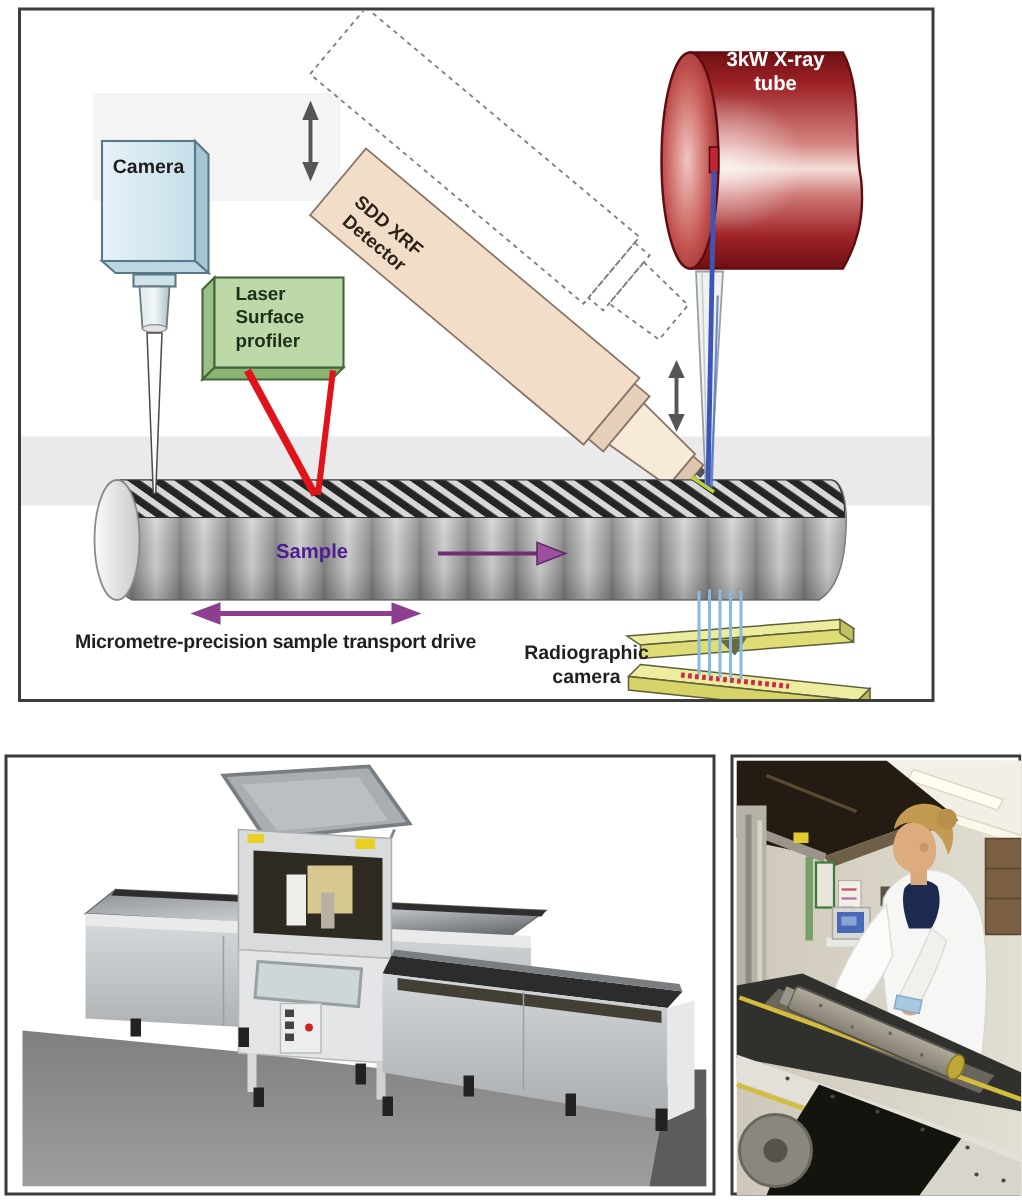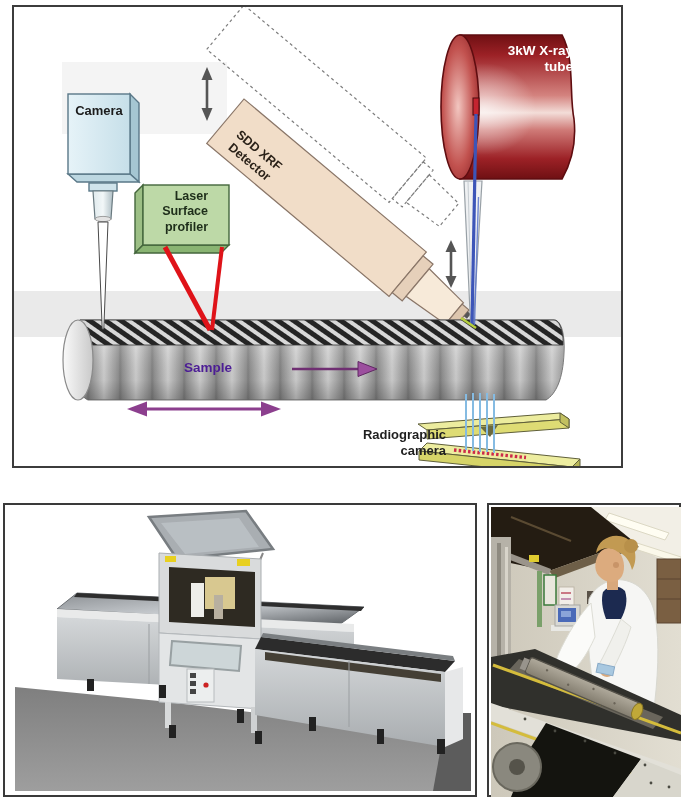--- a/index.html
+++ b/index.html
@@ -7,28 +7,28 @@
         font-family:"Liberation Sans",sans-serif;}
   .panel{position:absolute;background:#ffffff;box-sizing:border-box;}
   #diagram-panel{left:12px;top:5px;width:611px;height:463px;border:2px solid #3c3c3c;}
   #photo-left{left:3px;top:503px;width:474px;height:294px;border:2px solid #3a3a3a;padding:4px;}
   #photo-right{left:487px;top:503px;width:194px;height:294px;border:2px solid #3a3a3a;padding:2px;}
   #photo-left svg,#photo-right svg,#diagram-svg{display:block;}
   #diagram-inner{position:relative;width:607px;height:459px;overflow:hidden;}
   .lbl{position:absolute;font-weight:bold;color:#1c1c1c;white-space:pre-line;z-index:5;
        line-height:1.22;}
   #lbl-camera{left:52px;top:96px;width:66px;font-size:13px;text-align:center;}
-  #lbl-laser{left:126px;top:182px;width:68px;font-size:12.5px;text-align:right;color:#1e2e1a;}
+  #lbl-laser{left:143px;top:182px;width:68px;font-size:12.5px;text-align:left;color:#1e2e1a;}
   #lbl-detector{left:180px;top:134px;width:116px;height:36px;font-size:12.5px;text-align:center;
                 transform:rotate(40deg);color:#2a2118;}
-  #lbl-xray{left:447px;top:36px;width:112px;font-size:13.5px;text-align:right;color:#ffffff;}
+  #lbl-xray{left:447px;top:25px;width:112px;font-size:13.5px;text-align:center;color:#ffffff;}
   #lbl-sample{left:170px;top:353px;width:72px;font-size:13.5px;color:#4c1d95;}
   #lbl-transport{left:36px;top:413px;width:340px;font-size:13px;white-space:nowrap;
                  letter-spacing:-0.2px;color:#1f1f1f;}
-  #lbl-radio{left:322px;top:420px;width:110px;font-size:13px;text-align:right;color:#1f1f1f;}
+  #lbl-radio{left:322px;top:420px;width:110px;font-size:13px;text-align:center;color:#1f1f1f;}
 </style>
 </head>
 <body>
 
 <div id="page">
 
   <div class="panel" id="diagram-panel">
     <div id="diagram-inner">
 
       <svg id="diagram-svg" width="607" height="459" viewBox="0 0 607 459">
@@ -195,20 +195,21 @@
 
       <div class="lbl" id="lbl-camera">Camera</div>
       <div class="lbl" id="lbl-laser">Laser
 Surface
 profiler</div>
       <div class="lbl" id="lbl-detector">SDD XRF
 Detector</div>
       <div class="lbl" id="lbl-xray">3kW X-ray
 tube</div>
       <div class="lbl" id="lbl-sample">Sample</div>
+      <div class="lbl" id="lbl-transport">Micrometre-precision sample transport drive</div>
       <div class="lbl" id="lbl-radio">Radiographic
 camera</div>
     </div>
   </div>
 
   <div class="panel" id="photo-left">
     <svg width="462" height="282" viewBox="0 0 462 282">
       <defs>
         <linearGradient id="floorG" x1="0" y1="0" x2="0" y2="1">
           <stop offset="0" stop-color="#7f7f7f"></stop>

